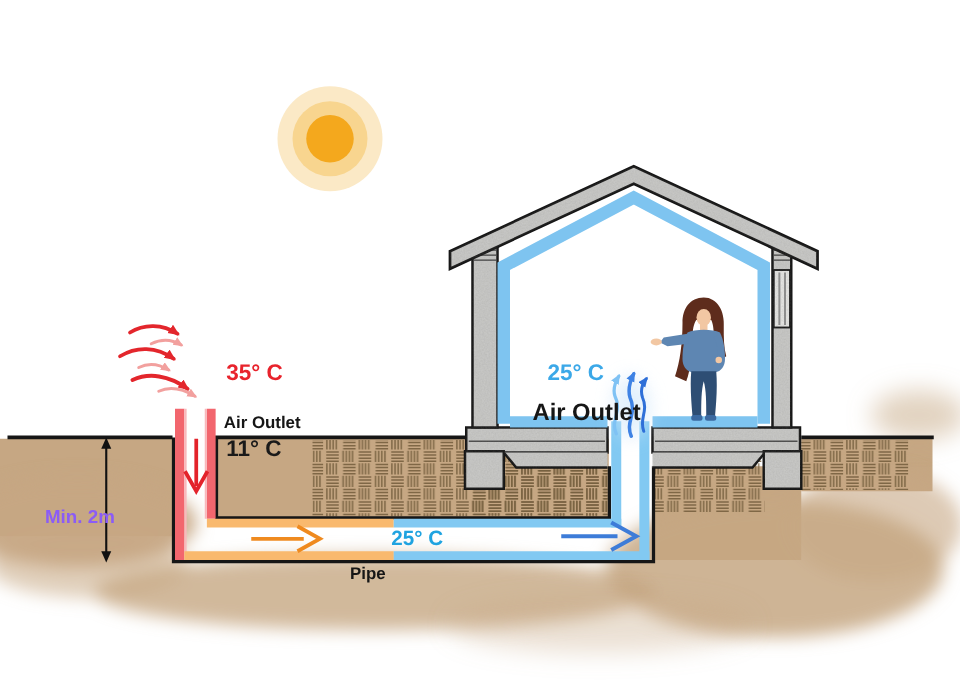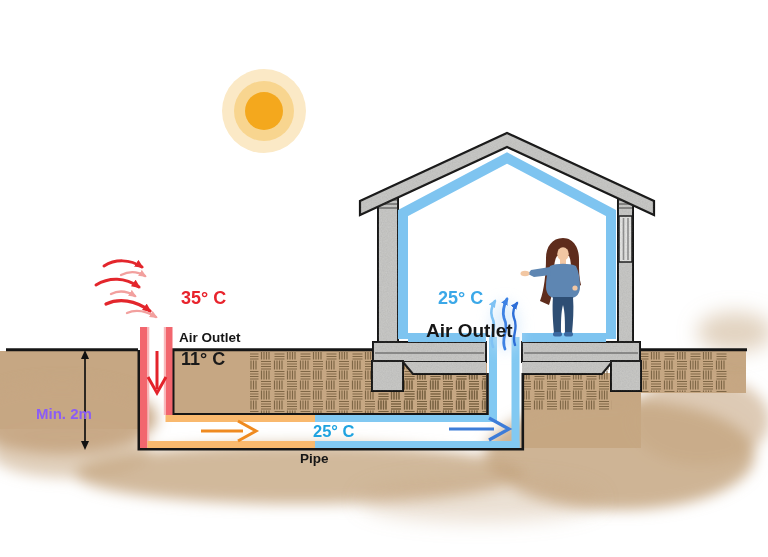--- a/index.html
+++ b/index.html
@@ -5,21 +5,21 @@
   html,body{margin:0;padding:0;background:#fff;}
   .stage{position:relative;width:768px;height:557px;background:#ffffff;overflow:hidden;
          font-family:Liberation Sans, sans-serif;text-align:right;}
   .stage svg{position:absolute;left:0;top:0;}
   .label{position:absolute;font-weight:bold;white-space:nowrap;line-height:1.05;}
   .lbl-35c        {left:181px;top:289px;font-size:18px;color:#E8232C;}
   .lbl-air-inlet  {left:179px;top:331px;font-size:13.5px;color:#161616;}
   .lbl-10c        {left:181px;top:350px;font-size:18px;color:#1A1A1A;}
   .lbl-min2m      {left:36px; top:391px;font-size:15px;color:#8b5cf6;margin-top:15px;}
   .lbl-25c-pipe   {left:313px;top:423px;font-size:16.5px;color:#1FA3E0;}
-  .lbl-pipe       {left:280px;top:452px;font-size:13.5px;color:#161616;margin-left:20px;}
+  .lbl-pipe       {left:280px;top:452px;font-size:13.5px;color:#161616;}
   .lbl-25c-house  {left:438px;top:289px;font-size:18px;color:#3BA8E8;}
   .lbl-air-outlet {left:426px;top:321px;font-size:19px;color:#161616;}
 </style>
 </head>
 <body>
 
 <div class="stage">
 
 <svg width="768" height="557" viewBox="0 0 768 557">
   <defs>

